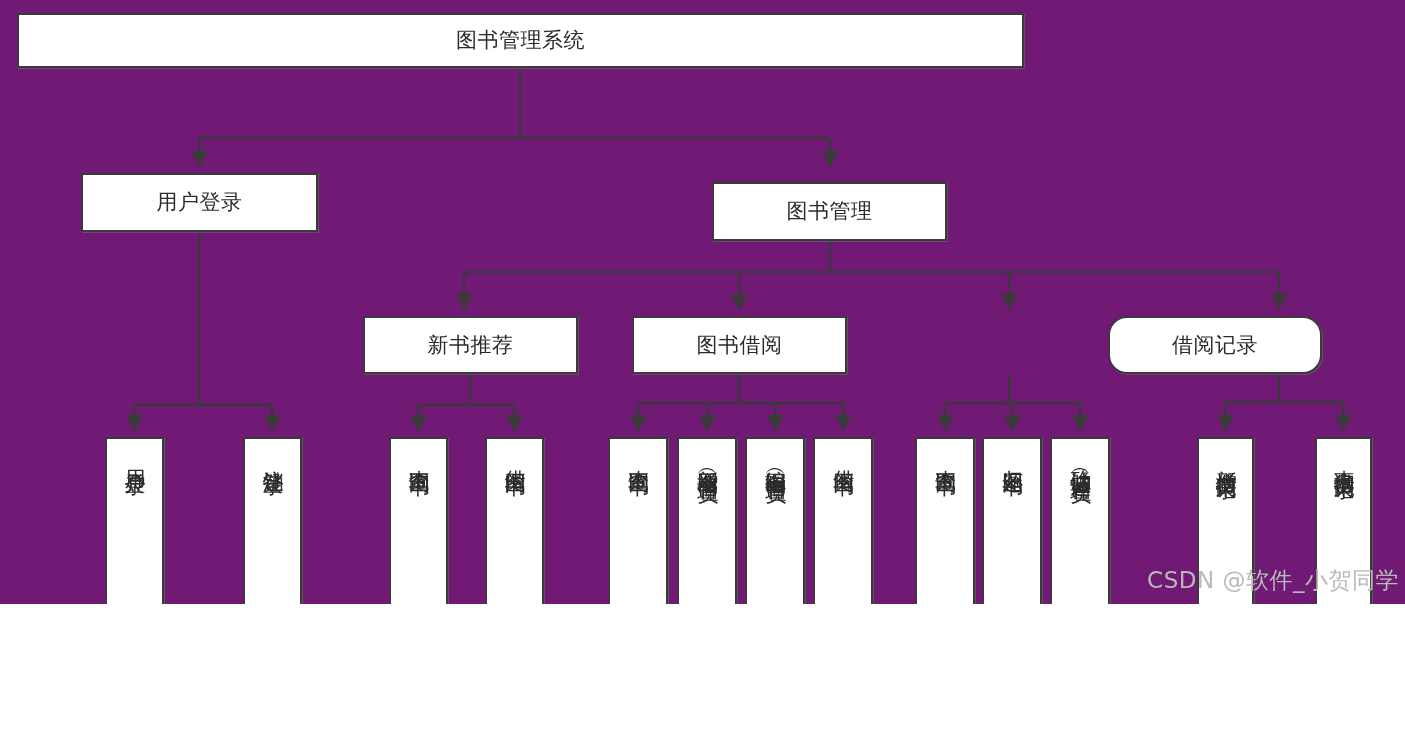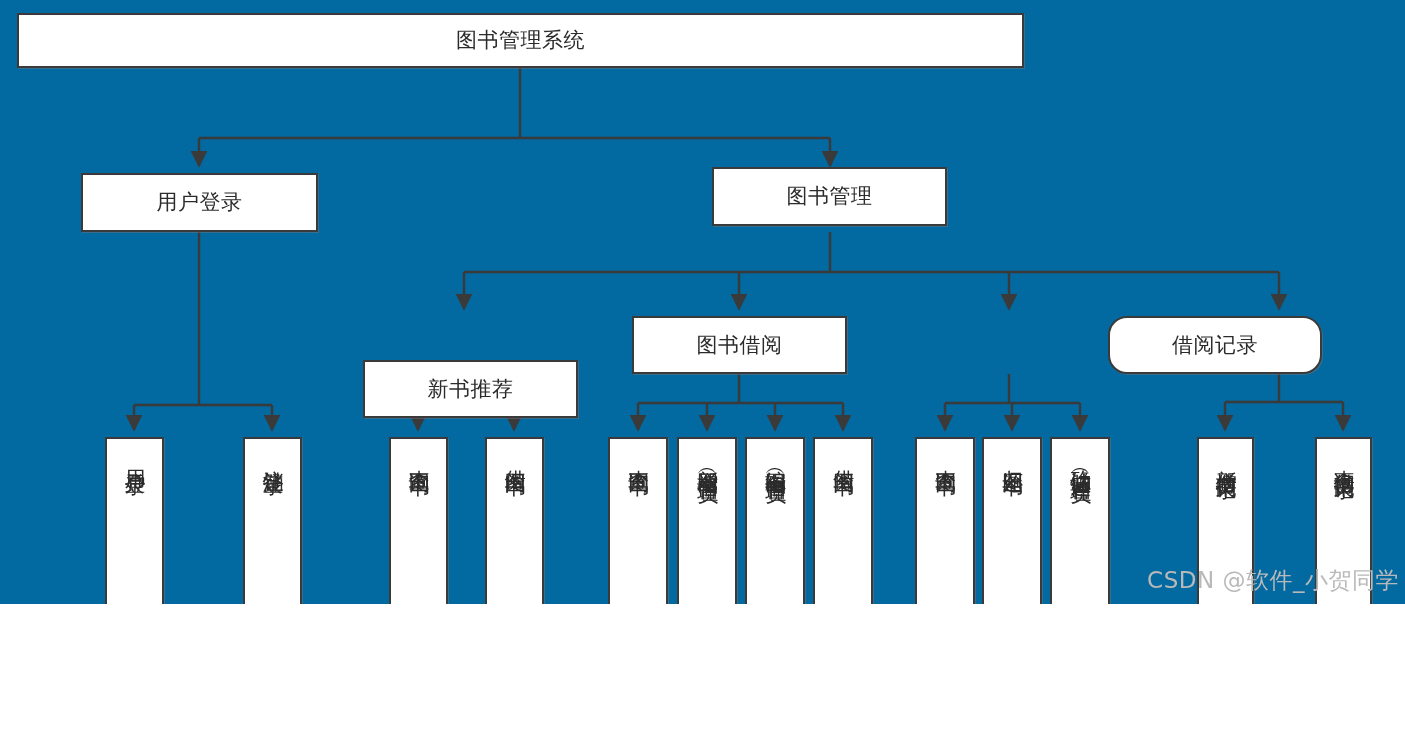--- a/index.html
+++ b/index.html
@@ -7,21 +7,21 @@
     padding: 0;
     background: #ffffff;
   }
   body {
     font-family: "DejaVu Sans", "Liberation Sans", sans-serif;
   }
   #canvas {
     position: relative;
     width: 1405px;
     height: 604px;
-    background: #0369a1;
+    background: #701a75;
     overflow: hidden;
   }
   #wires {
     position: absolute;
     left: 0;
     top: 0;
     width: 1405px;
     height: 747px;
   }
   .node {
@@ -122,25 +122,25 @@
     </g>
   </svg>
 
   <div class="node" id="node-root" style="left: 17px; top: 13px; width: 1007px; height: 55px;">
     <span class="node-label">图书管理系统</span>
   </div>
 
   <div class="node" id="node-l1-0" style="left: 81px; top: 173px; width: 237px; height: 59px;">
     <span class="node-label">用户登录</span>
   </div>
-  <div class="node" id="node-l1-1" style="left: 712px; top: 167px; width: 235px; height: 59px;">
+  <div class="node" id="node-l1-1" style="left: 712px; top: 182px; width: 235px; height: 59px;">
     <span class="node-label">图书管理</span>
   </div>
 
-  <div class="node" id="node-l2-0" style="left: 363px; top: 316px; width: 215px; height: 58px; margin-top: 44px;">
+  <div class="node" id="node-l2-0" style="left: 363px; top: 316px; width: 215px; height: 58px;">
     <span class="node-label">新书推荐</span>
   </div>
   <div class="node" id="node-l2-1" style="left: 632px; top: 316px; width: 215px; height: 58px;">
     <span class="node-label">图书借阅</span>
   </div>
   <div class="node" id="node-l2-3" style="left: 1108px; top: 316px; width: 214px; height: 58px; border-radius: 19px;">
     <span class="node-label">借阅记录</span>
   </div>
 
   <div class="node leaf" id="node-leaf-0" style="left: 105px; top: 437px; width: 59px; height: 298px;">

